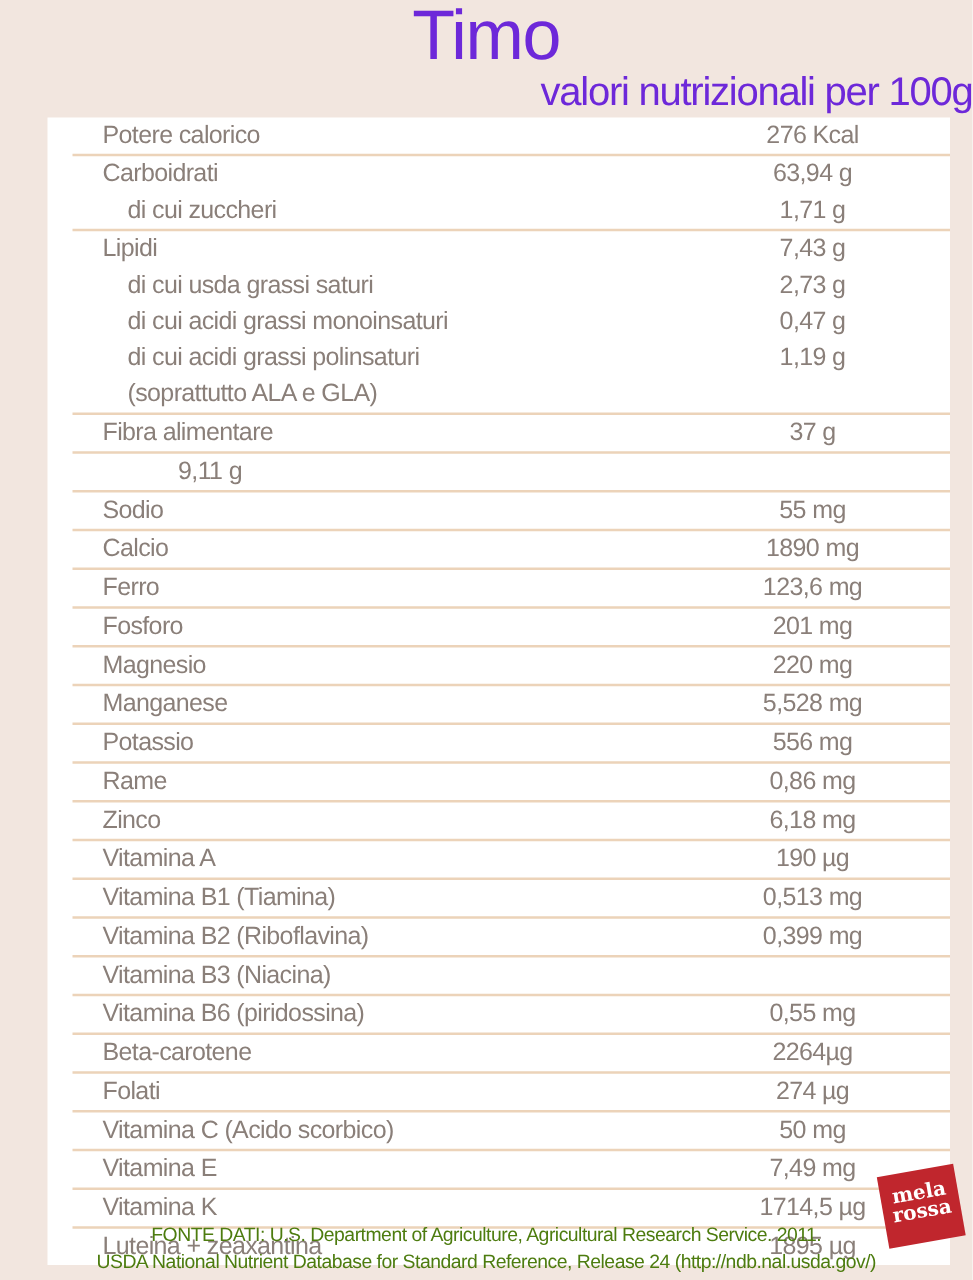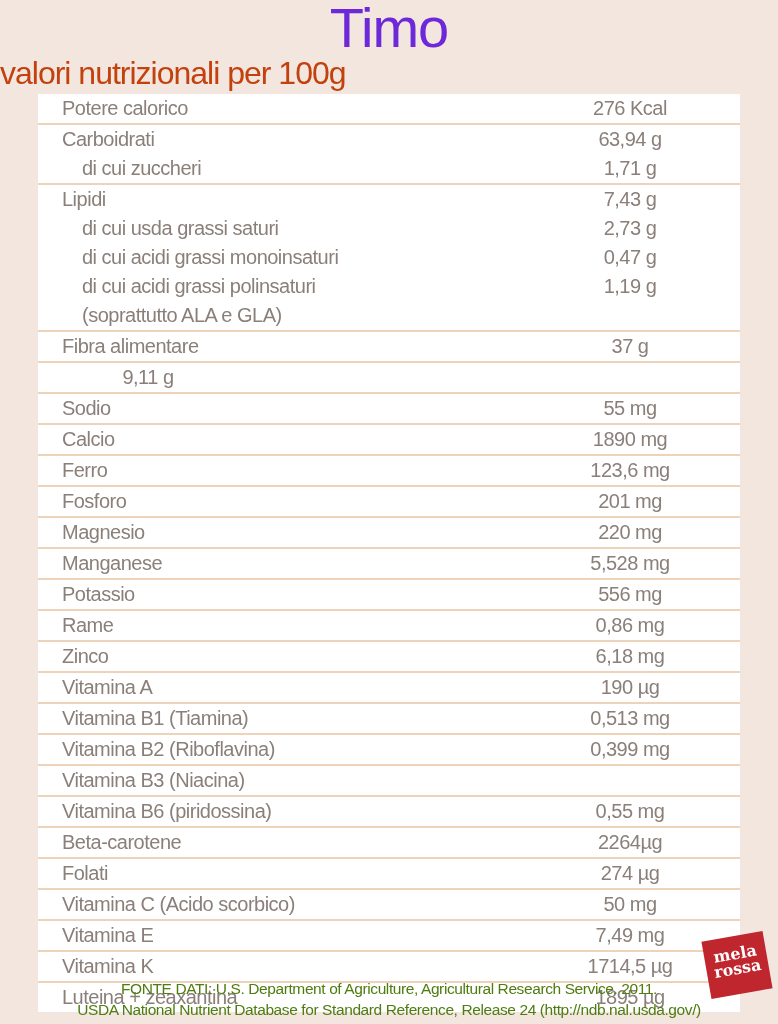--- a/index.html
+++ b/index.html
@@ -15,31 +15,32 @@
       position: absolute; left: 0; right: 0; top: 0;
       text-align: center;
       color: #6d28d9;
       font-size: 56px;
       line-height: 56px;
       font-weight: normal;
       letter-spacing: -1px;
     }
     .subtitle {
       position: absolute; left: 0; right: 0; top: 55px;
-      text-align: left;
-      color: #c2410c;
+      text-align: right;
+      color: #6d28d9;
       font-size: 32px;
       line-height: 36px;
       letter-spacing: -1px;
     }
     .table {
       position: absolute;
       left: 38px; top: 94px;
       width: 702px;
       background: #ffffff;
+      padding-left: 20px;
     }
     .group { border-bottom: 2px solid #ecd3b9; }
     .group:last-child { border-bottom: none; }
     .row {
       display: flex;
       height: 29px;
       align-items: center;
       font-size: 20px;
       letter-spacing: -0.5px;
     }

